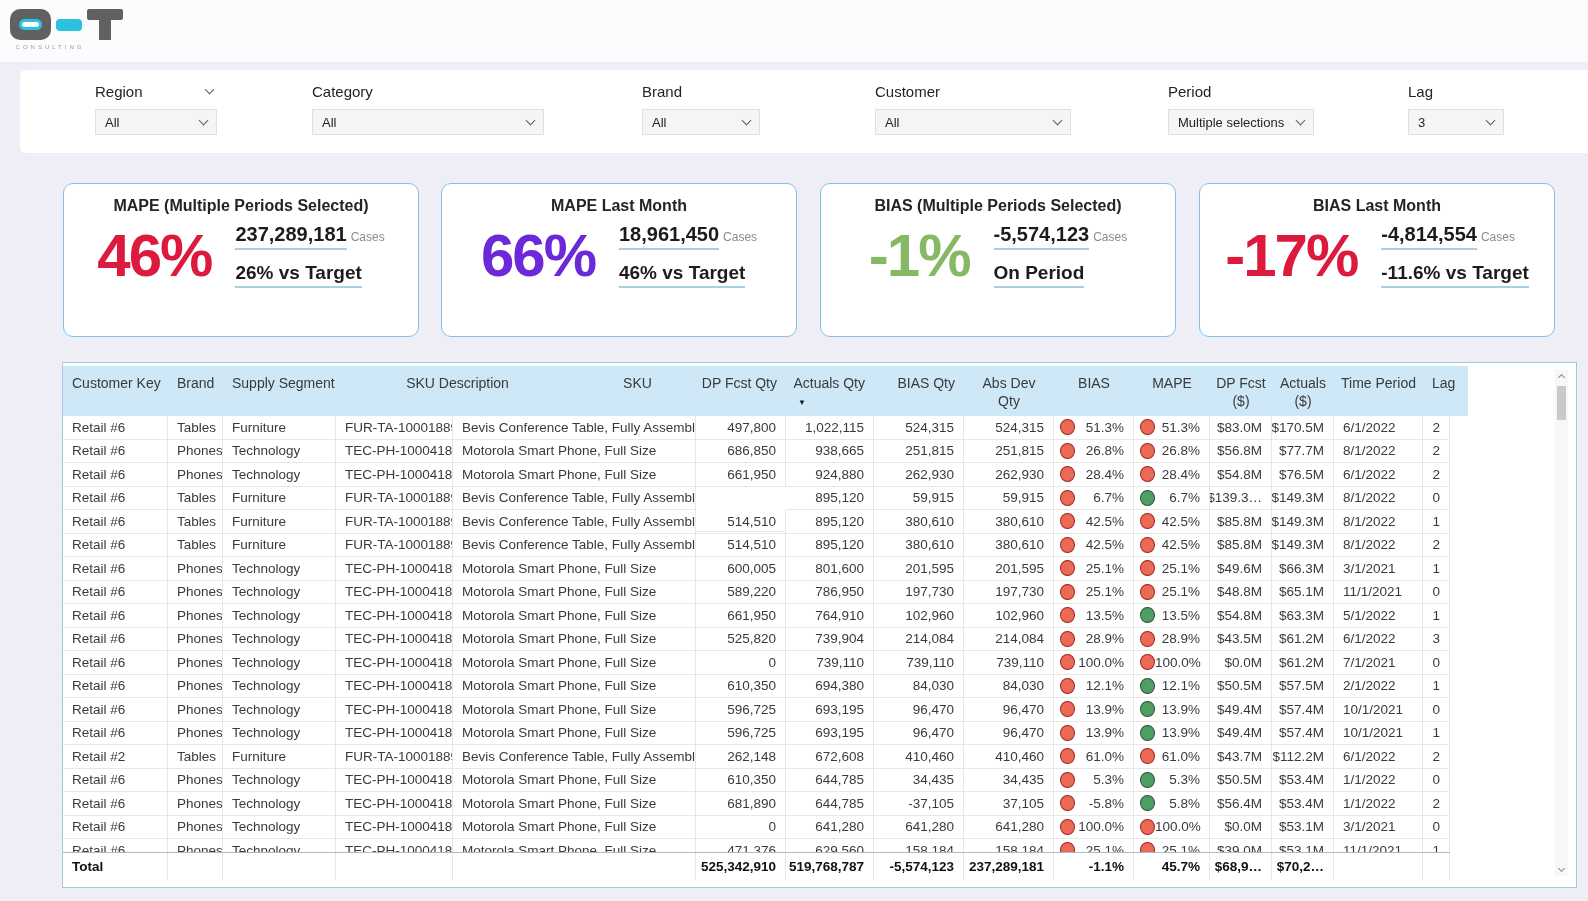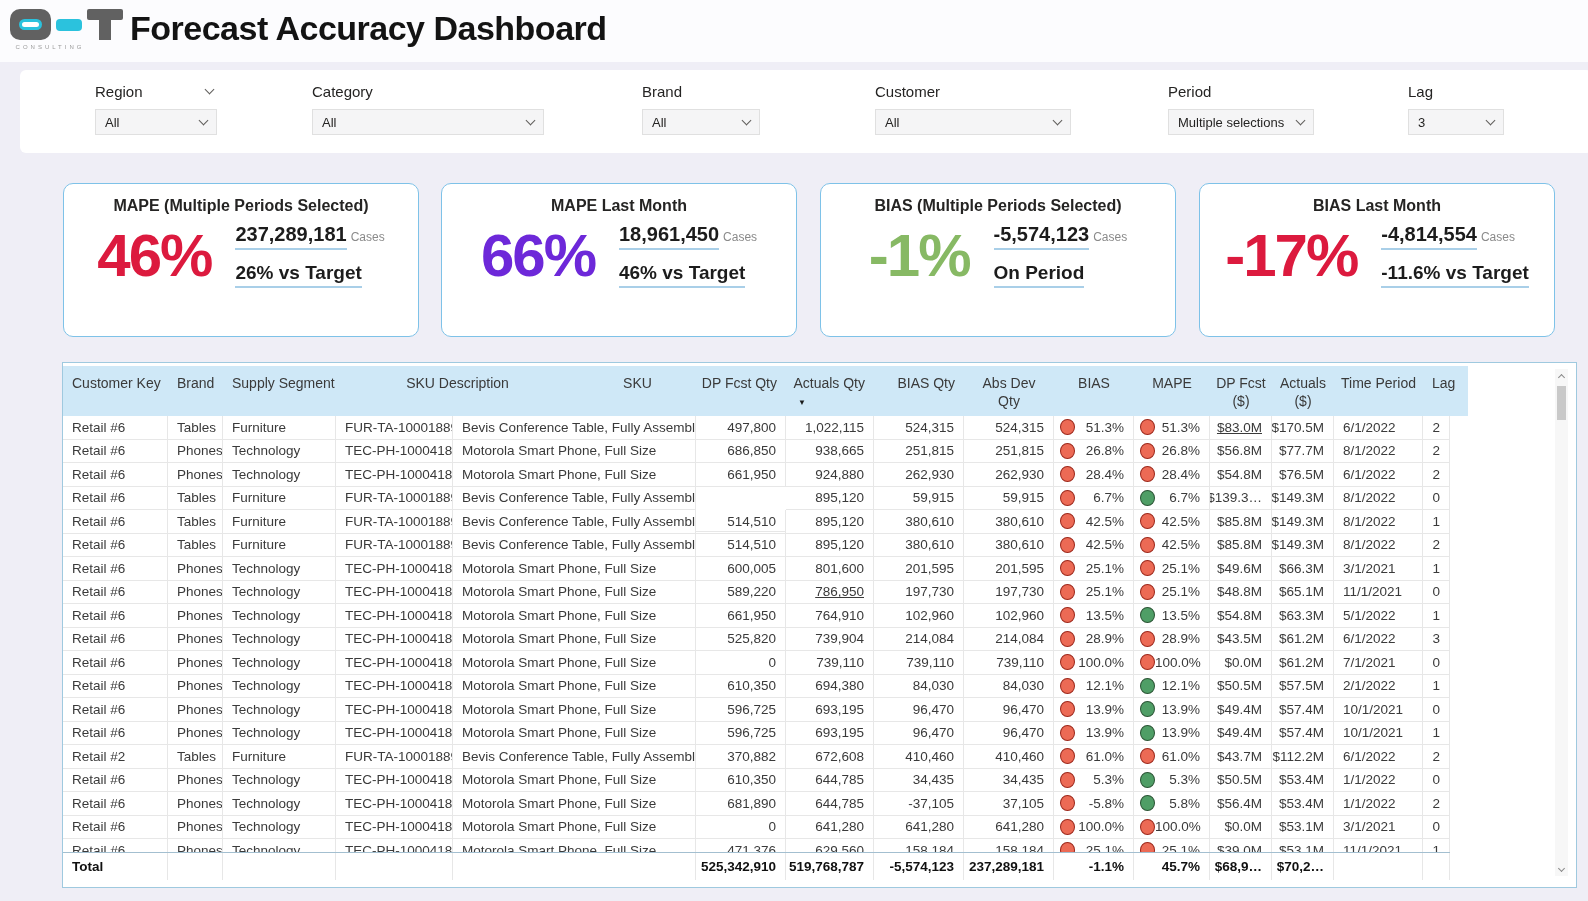--- a/index.html
+++ b/index.html
@@ -77,21 +77,20 @@
           <div class="logo-o-inner"></div>
         </div>
       <div class="logo-dash"></div>
       <div class="logo-t">
           <div class="logo-t-top"></div>
           <div class="logo-t-stem"></div>
         </div>
     </div>
     <div class="logo-sub">CONSULTING</div>
   </div>
-  <div class="page-title">Forecast Accuracy Dashboard</div>
 </div>
 
 <div class="filter-card" id="filter-bar">
     <div class="filter" style="left: 75px; width: 122px;">
       <div class="filter-label-row">
         <span class="filter-label">Region</span>
         <span class="chev"></span>
       </div>
       <div class="dropdown">
         <span class="dropdown-value">All</span>
@@ -222,21 +221,21 @@
         <div class="cell al-r" style="width: 90px;">524,315</div>
         <div class="cell al-r" style="width: 90px;">524,315</div>
         <div class="cell status-cell" style="width: 80px;">
           <span class="dot" style="background: rgb(236, 106, 85); border-color: rgb(156, 39, 26);"></span>
           <span>51.3%</span>
         </div>
         <div class="cell status-cell" style="width: 76px;">
           <span class="dot" style="background: rgb(236, 106, 85); border-color: rgb(156, 39, 26);"></span>
           <span>51.3%</span>
         </div>
-        <div class="cell al-r" style="width: 62px; text-decoration: underline;">$83.0M</div>
+        <div class="cell al-r" style="width: 62px;">$83.0M</div>
         <div class="cell al-r" style="width: 62px;">$170.5M</div>
         <div class="cell al-l" style="width: 89px;">6/1/2022</div>
         <div class="cell al-r" style="width: 27px;">2</div>
       </div>
       <div class="row">
         <div class="cell al-l" style="width: 105px;">Retail #6</div>
         <div class="cell al-l" style="width: 55px;">Phones</div>
         <div class="cell al-l" style="width: 113px;">Technology</div>
         <div class="cell al-l" style="width: 117px;">TEC-PH-10004182</div>
         <div class="cell al-l" style="width: 243px;">Motorola Smart Phone, Full Size</div>
@@ -372,21 +371,21 @@
         <div class="cell al-l" style="width: 89px;">3/1/2021</div>
         <div class="cell al-r" style="width: 27px;">1</div>
       </div>
       <div class="row">
         <div class="cell al-l" style="width: 105px;">Retail #6</div>
         <div class="cell al-l" style="width: 55px;">Phones</div>
         <div class="cell al-l" style="width: 113px;">Technology</div>
         <div class="cell al-l" style="width: 117px;">TEC-PH-10004182</div>
         <div class="cell al-l" style="width: 243px;">Motorola Smart Phone, Full Size</div>
         <div class="cell al-r" style="width: 90px;">589,220</div>
-        <div class="cell al-r" style="width: 88px; text-decoration: underline;">786,950</div>
+        <div class="cell al-r" style="width: 88px;">786,950</div>
         <div class="cell al-r" style="width: 90px;">197,730</div>
         <div class="cell al-r" style="width: 90px;">197,730</div>
         <div class="cell status-cell" style="width: 80px;">
           <span class="dot" style="background: rgb(236, 106, 85); border-color: rgb(156, 39, 26);"></span>
           <span>25.1%</span>
         </div>
         <div class="cell status-cell" style="width: 76px;">
           <span class="dot" style="background: rgb(236, 106, 85); border-color: rgb(156, 39, 26);"></span>
           <span>25.1%</span>
         </div>
@@ -532,21 +531,21 @@
         <div class="cell al-r" style="width: 62px;">$57.4M</div>
         <div class="cell al-l" style="width: 89px;">10/1/2021</div>
         <div class="cell al-r" style="width: 27px;">1</div>
       </div>
       <div class="row">
         <div class="cell al-l" style="width: 105px;">Retail #2</div>
         <div class="cell al-l" style="width: 55px;">Tables</div>
         <div class="cell al-l" style="width: 113px;">Furniture</div>
         <div class="cell al-l" style="width: 117px;">FUR-TA-10001889</div>
         <div class="cell al-l" style="width: 243px;">Bevis Conference Table, Fully Assembled</div>
-        <div class="cell al-r" style="width: 90px;">370,882</div>
+        <div class="cell al-r" style="width: 90px;">262,148</div>
         <div class="cell al-r" style="width: 88px;">672,608</div>
         <div class="cell al-r" style="width: 90px;">410,460</div>
         <div class="cell al-r" style="width: 90px;">410,460</div>
         <div class="cell status-cell" style="width: 80px;">
           <span class="dot" style="background: rgb(236, 106, 85); border-color: rgb(156, 39, 26);"></span>
           <span>61.0%</span>
         </div>
         <div class="cell status-cell" style="width: 76px;">
           <span class="dot" style="background: rgb(236, 106, 85); border-color: rgb(156, 39, 26);"></span>
           <span>61.0%</span>

